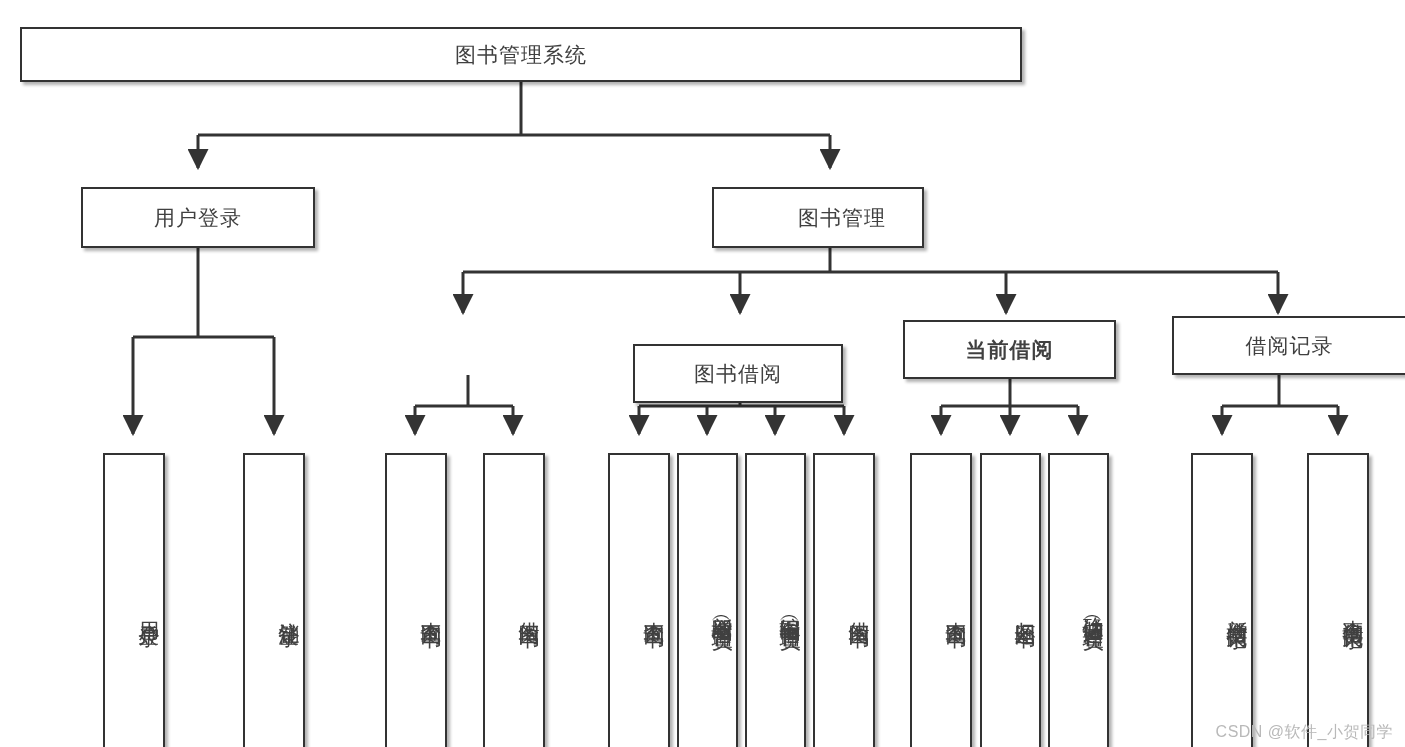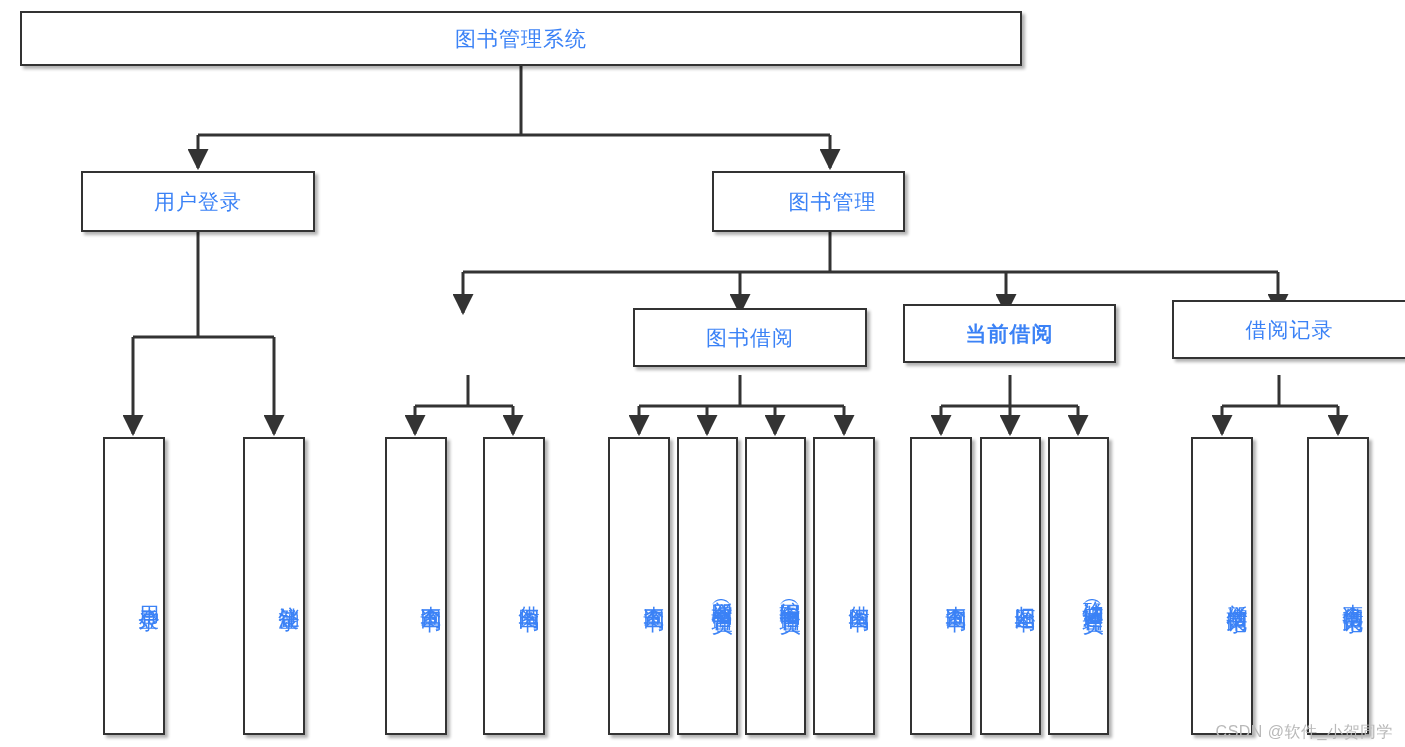--- a/index.html
+++ b/index.html
@@ -27,22 +27,23 @@
   }
   .node {
     position: absolute;
     box-sizing: border-box;
     background: #ffffff;
     border: 2px solid #333333;
     box-shadow: 3px 3px 3px rgba(0,0,0,0.30);
     display: flex;
     align-items: center;
     justify-content: center;
-    color: #3b82f6;
+    color: #404040;
     z-index: 2;
+    margin-top: 16px;
   }
   .node.horiz {
     font-size: 21px;
     letter-spacing: 1px;
     line-height: 1.1;
   }
   .node.vert {
     writing-mode: vertical-rl;
     text-orientation: upright;
     font-size: 21px;
@@ -124,25 +125,25 @@
     </g>
   </svg>
 
   <div class="node horiz" style="left:20px; top:11px; width:1002px; height:55px;">
     <span>图书管理系统</span>
   </div>
 
   <div class="node horiz" style="left:81px; top:171px; width:234px; height:61px;">
     <span>用户登录</span>
   </div>
-  <div class="node horiz" style="left:712px; top:171px; width:193px; height:61px;padding-left:48px;">
+  <div class="node horiz" style="left:712px; top:171px; width:212px; height:61px;padding-left:48px;">
     <span>图书管理</span>
   </div>
 
-  <div class="node horiz" style="left:633px; top:308px; width:234px; height:59px;text-align:center;">
+  <div class="node horiz" style="left:633px; top:328px; width:210px; height:59px;text-align:center;">
     <span>图书借阅</span>
   </div>
   <div class="node horiz" style="left:903px; top:304px; width:213px; height:59px;font-weight:bold;">
     <span>当前借阅</span>
   </div>
   <div class="node horiz" style="left:1172px; top:300px; width:235px; height:59px;">
     <span>借阅记录</span>
   </div>
 
   <div class="node vert" style="left:103px; top:437px; width:62px; height:298px;">

